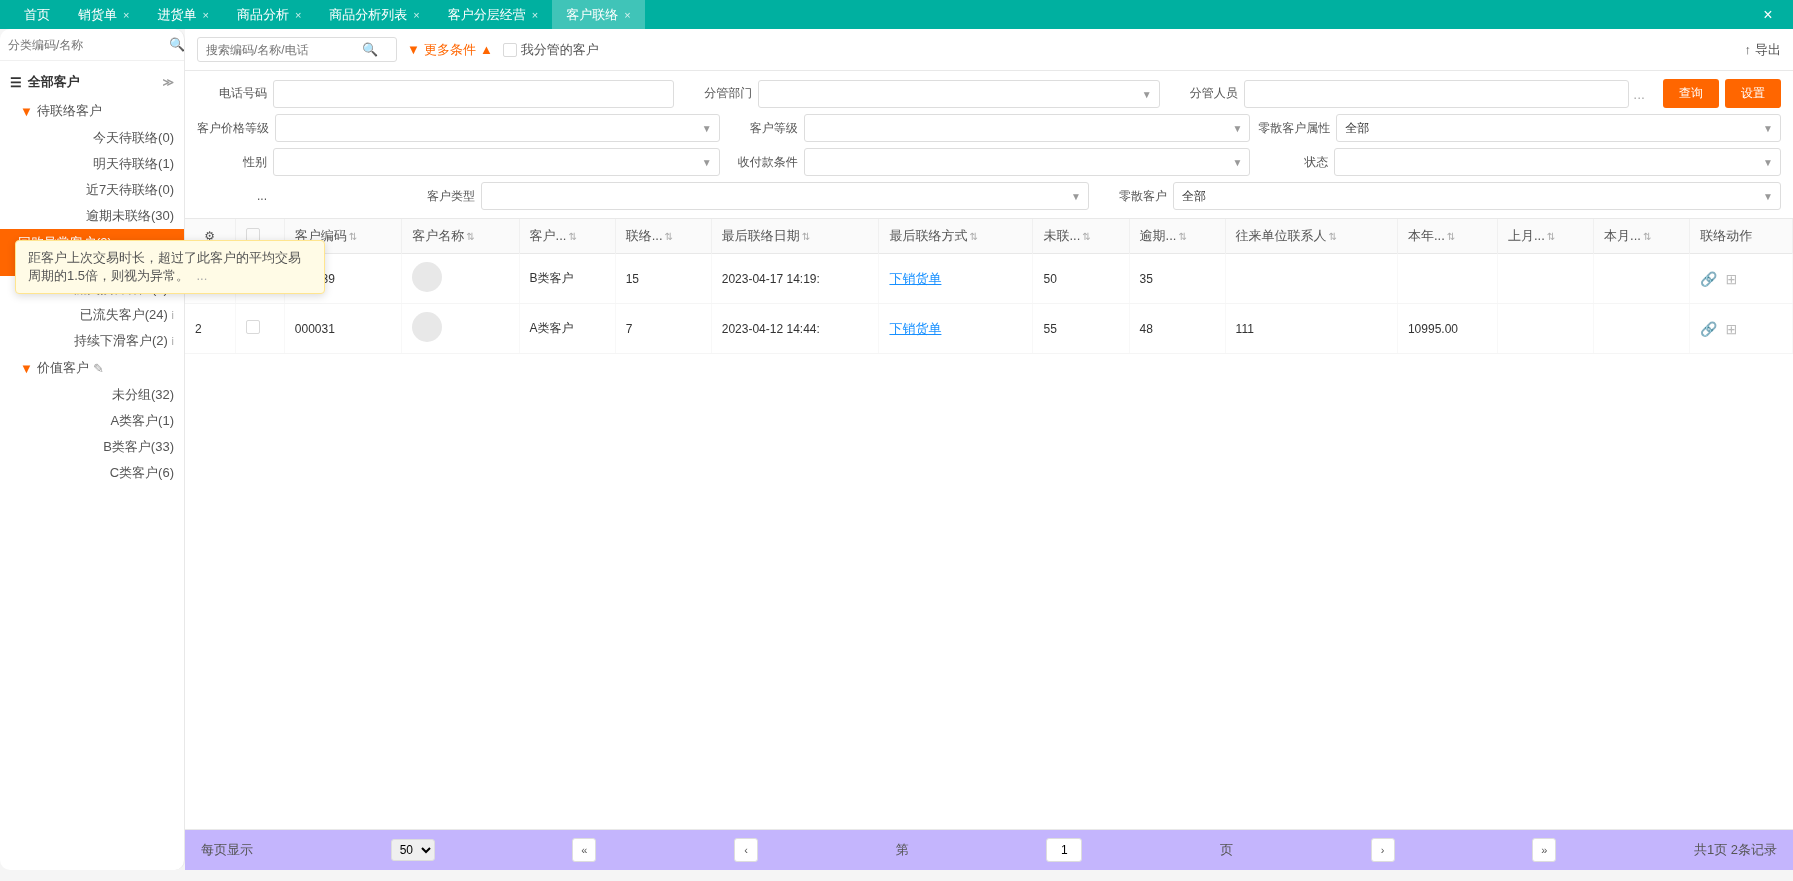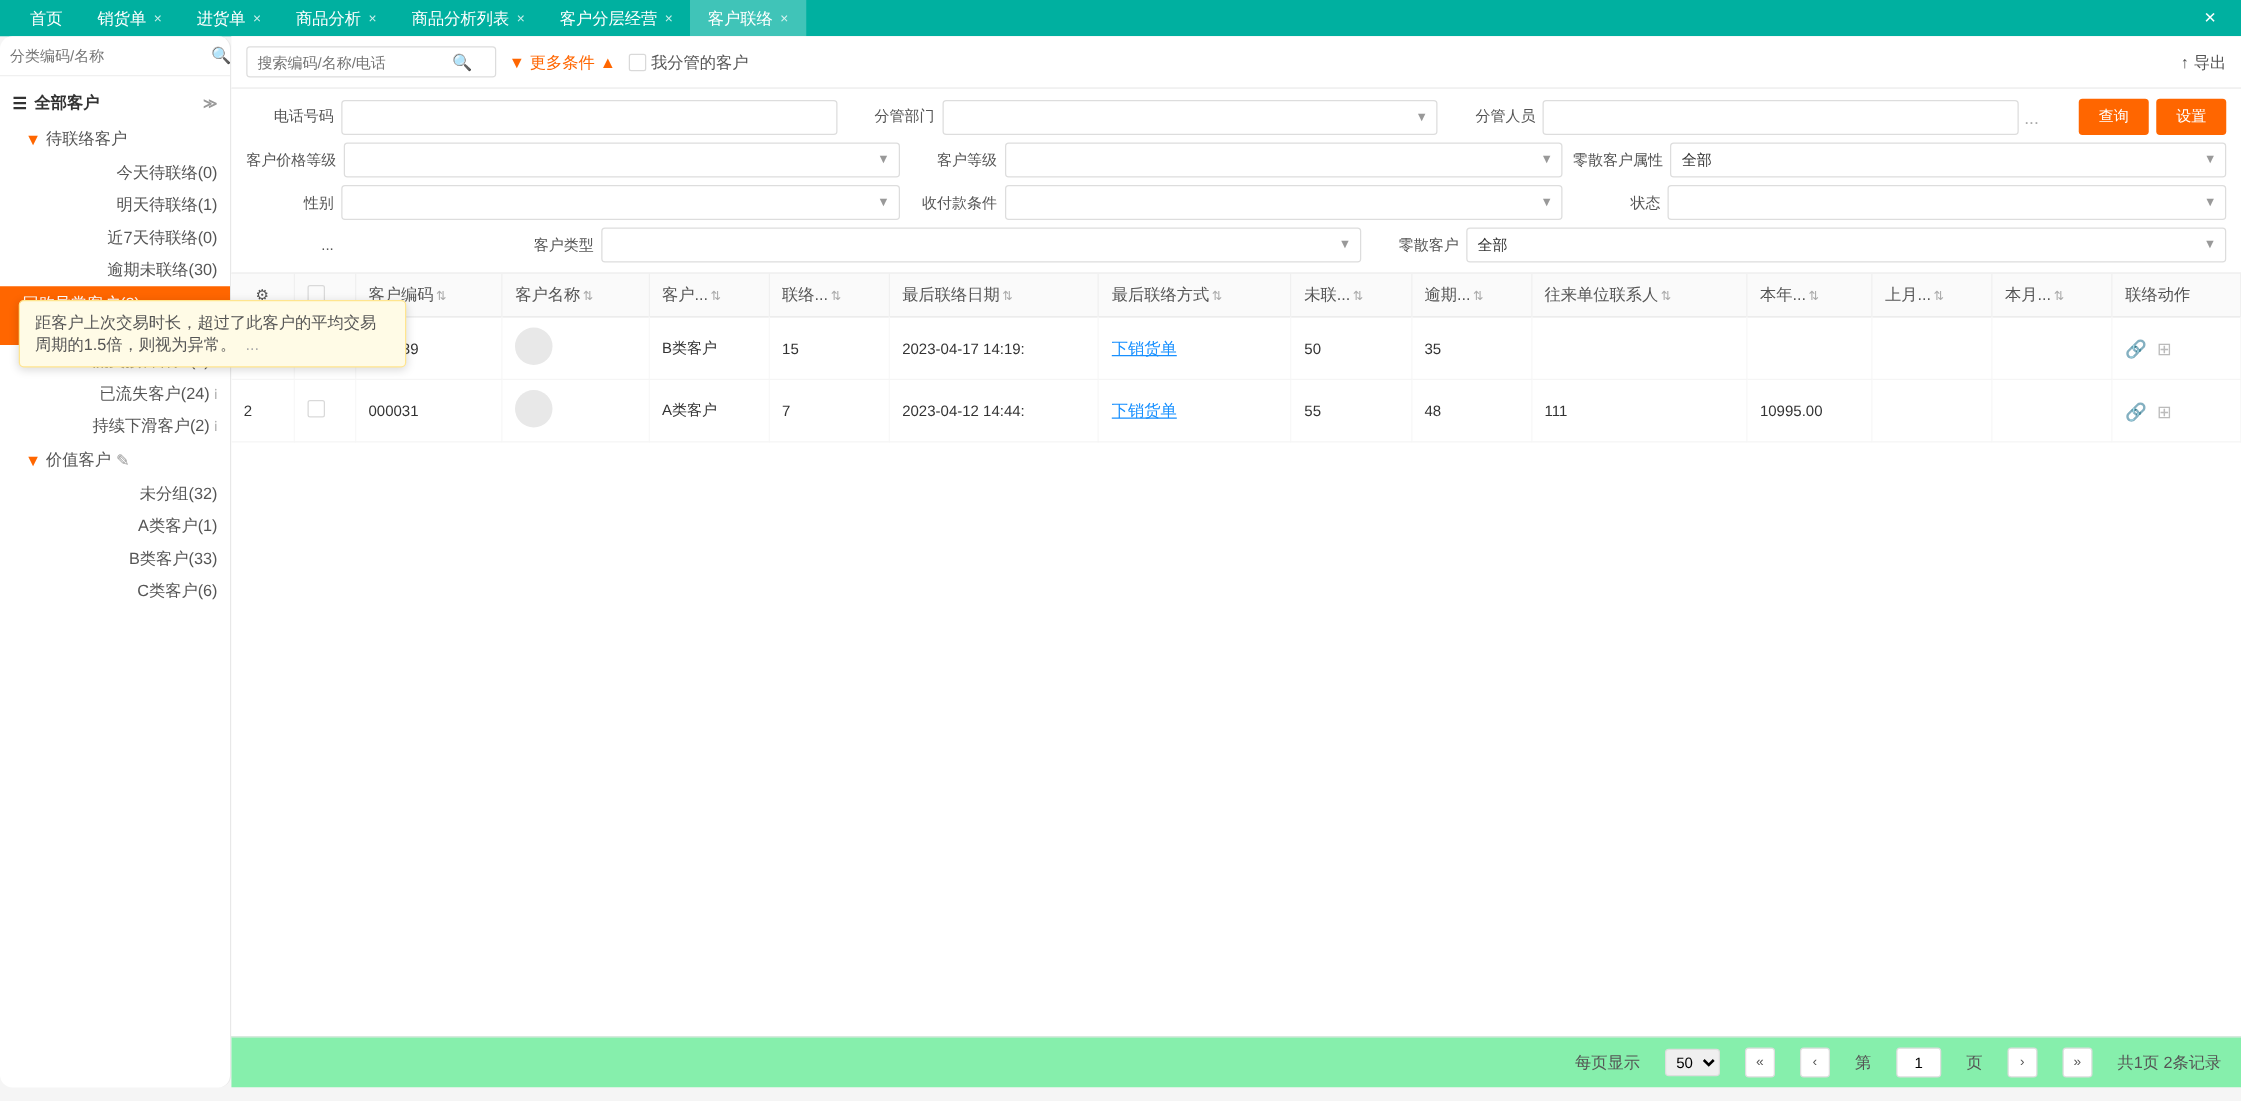--- a/index.html
+++ b/index.html
@@ -262,21 +262,21 @@
       right: 8px;
       top: 50%;
       transform: translateY(-50%);
       color: #999;
       pointer-events: none;
       font-size: 10px;
     }
     .filter-actions {
       display: flex;
       gap: 6px;
-      margin-left: 24px;
+      margin-left: 10px;
       align-items: center;
     }
     .btn-query {
       background: #f60;
       color: white;
       border: none;
       border-radius: 3px;
       padding: 6px 16px;
       font-size: 12px;
       cursor: pointer;
@@ -332,27 +332,27 @@
     .avatar-placeholder {
       width: 30px;
       height: 30px;
       background: #e8e8e8;
       border-radius: 50%;
       display: inline-block;
     }
 
     
     .pagination {
-      background: #86efac;
+      background: #c4b5fd;
       border-top: 1px solid #e8e8e8;
       padding: 8px 16px;
       display: flex;
       align-items: center;
-      justify-content: flex-end;
-      gap: 20px;
+      justify-content: space-between;
+      gap: 8px;
       font-size: 12px;
       color: #555;
     }
     .page-size-select {
       border: 1px solid #ddd;
       border-radius: 3px;
       padding: 2px 4px;
       font-size: 12px;
       outline: none;
     }

